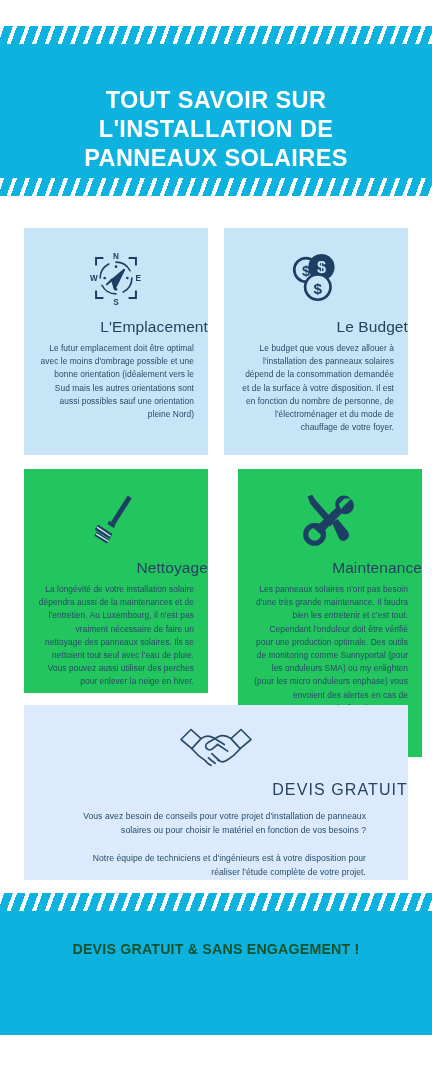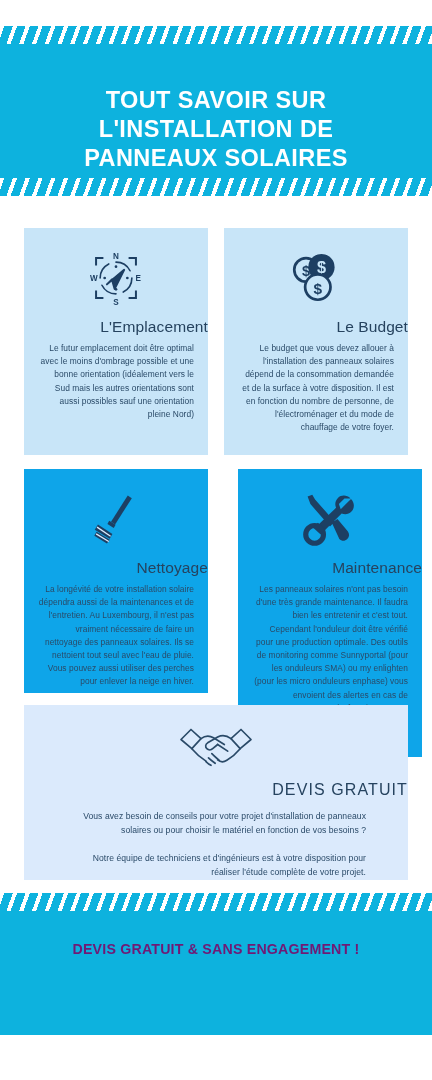--- a/index.html
+++ b/index.html
@@ -59,21 +59,21 @@
     white-space: pre-line;
   }
 
   
   .card {
     position: absolute;
     background: #c8e5f8;
     padding: 0;
   }
 
-  .card-lighter { background: #0ea5e9; }
+  .card-lighter { background: #22c55e; }
 
   .card-icon {
     display: flex;
     align-items: center;
     justify-content: center;
     height: 68px;
     margin-top: 16px;
   }
 
   .card-title {
@@ -130,21 +130,21 @@
     height: 142px;
     background: #0db2de;
   }
 
   .footer-title {
     position: absolute;
     left: 0;
     top: 48px;
     width: 432px;
     text-align: center;
-    color: #701a75;
+    color: #14532d;
     font-size: 14.2px;
     font-weight: bold;
     letter-spacing: 0.2px;
   }
 
   .footer-url {
     position: absolute;
     left: 0;
     top: 76px;
     width: 432px;

